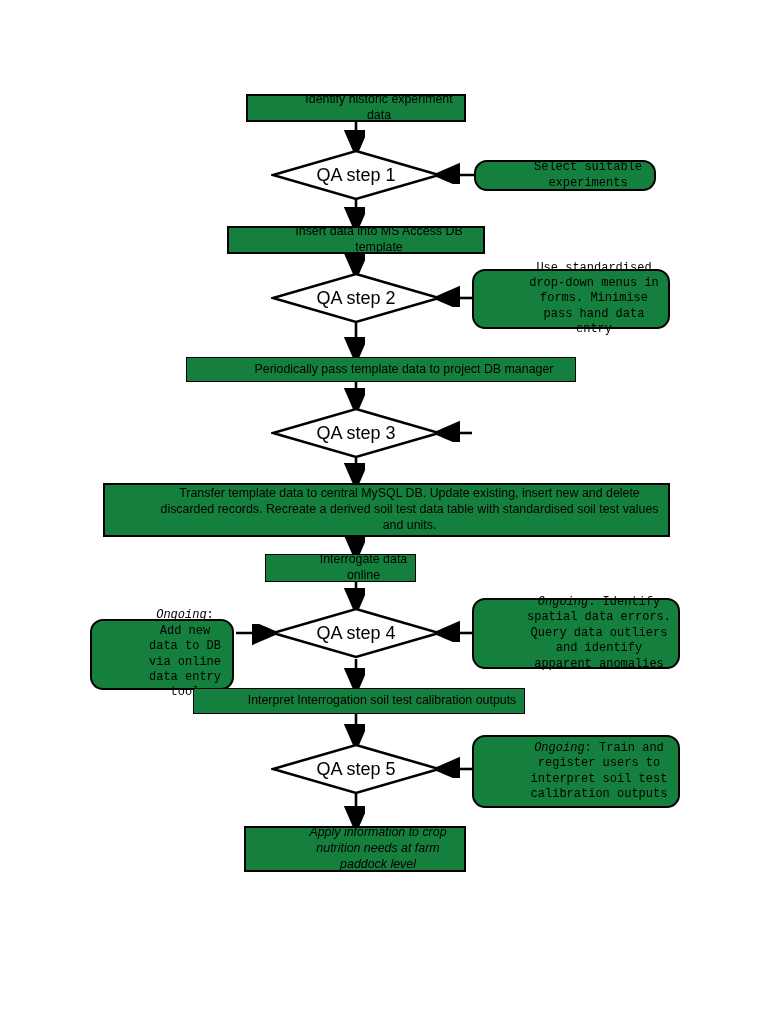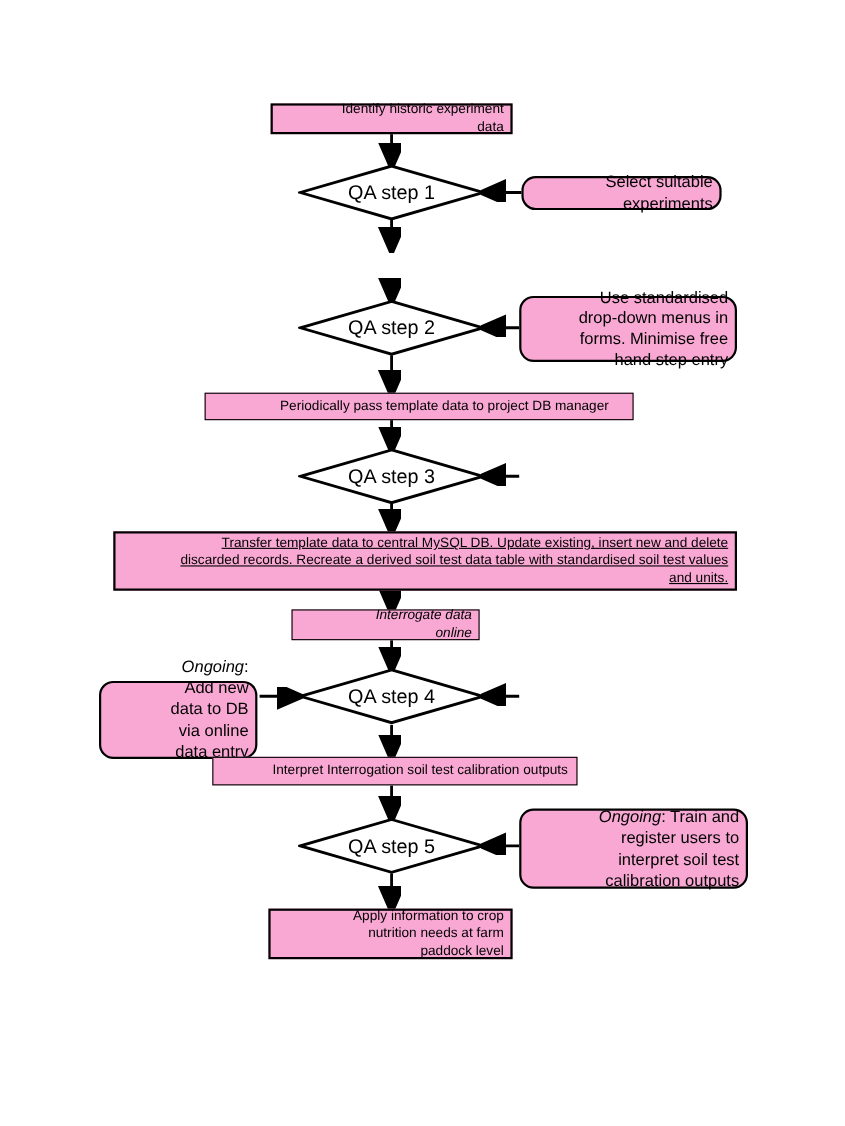--- a/index.html
+++ b/index.html
@@ -24,43 +24,44 @@
     height: 1024px;
   }
 
   
   .node {
     position: absolute;
     box-sizing: border-box;
     display: flex;
     align-items: center;
     justify-content: center;
-    text-align: right;
-    background: #f9a8d4;
+    text-align: center;
+    background: #15803d;
     z-index: 3;
     padding-left: 46px;
   }
   .node .txt {
     display: block;
     line-height: 1.28;
     padding: 0 6px;
   }
 
   
   .proc {
     border: 2px solid #000000;
     font-size: 12.4px;
   }
   .proc.thin { border-width: 1.7px; }
 
   
   .annot {
     border: 2px solid #000000;
     border-radius: 13px;
-    font-size: 15px;
+    font-size: 12px;
+    font-family: Liberation Mono, monospace;
   }
   .annot .ongoing {
     font-style: italic;
   }
 
   
   .decision {
     position: absolute;
     z-index: 3;
   }
@@ -136,76 +137,82 @@
     <svg width="170" height="52">
       <polygon points="85,2 168,26 85,50 2,26" fill="#ffffff" stroke="#000000" stroke-width="2.6"></polygon>
     </svg>
     <span class="dlabel">QA step 1</span>
   </div>
 
   <div class="node annot" style="left:474px; top:160px; width:182px; height:31px;">
     <span class="txt">Select suitable experiments</span>
   </div>
 
+  <div class="node proc" style="left:227px; top:226px; width:258px; height:28px;">
+    <span class="txt">Insert data into MS Access DB template</span>
+  </div>
 
   <div class="decision" style="left:271px; top:272px; width:170px; height:52px;">
     <svg width="170" height="52">
       <polygon points="85,2 168,26 85,50 2,26" fill="#ffffff" stroke="#000000" stroke-width="2.6"></polygon>
     </svg>
     <span class="dlabel">QA step 2</span>
   </div>
 
   <div class="node annot" style="left:472px; top:269px; width:198px; height:60px;">
-    <span class="txt">Use standardised drop-down menus in forms. Minimise free hand step entry</span>
+    <span class="txt">Use standardised drop-down menus in forms. Minimise pass hand data entry</span>
   </div>
 
   <div class="node proc thin" style="left:186px; top:357px; width:390px; height:25px;">
     <span class="txt">Periodically pass template data to project DB manager</span>
   </div>
 
   <div class="decision" style="left:271px; top:407px; width:170px; height:52px;">
     <svg width="170" height="52">
       <polygon points="85,2 168,26 85,50 2,26" fill="#ffffff" stroke="#000000" stroke-width="2.6"></polygon>
     </svg>
     <span class="dlabel">QA step 3</span>
   </div>
 
 
-  <div class="node proc" style="left:103px; top:483px; width:567px; height:54px;text-decoration:underline;">
+  <div class="node proc" style="left:103px; top:483px; width:567px; height:54px;">
     <span class="txt">Transfer template data to central MySQL DB. Update existing, insert new and delete discarded records. Recreate a derived soil test data table with standardised soil test values and units.</span>
   </div>
 
-  <div class="node proc thin" style="left:265px; top:554px; width:171px; height:28px;font-style:italic;">
+  <div class="node proc thin" style="left:265px; top:554px; width:151px; height:28px;">
     <span class="txt">Interrogate data online</span>
   </div>
 
   <div class="decision" style="left:271px; top:607px; width:170px; height:52px;">
     <svg width="170" height="52">
       <polygon points="85,2 168,26 85,50 2,26" fill="#ffffff" stroke="#000000" stroke-width="2.6"></polygon>
     </svg>
     <span class="dlabel">QA step 4</span>
   </div>
 
   <div class="node annot" style="left:90px; top:619px; width:144px; height:71px;">
     <span class="txt"><em class="ongoing">Ongoing</em><span>: Add new data to DB via online data entry tool</span></span>
   </div>
 
+  <div class="node annot" style="left:472px; top:598px; width:208px; height:71px;">
+    <span class="txt"><em class="ongoing">Ongoing</em><span>: Identify spatial data errors. Query data outliers and identify apparent anomalies</span></span>
+  </div>
 
   <div class="node proc thin" style="left:193px; top:688px; width:332px; height:26px;">
     <span class="txt">Interpret Interrogation soil test calibration outputs</span>
   </div>
 
   <div class="decision" style="left:271px; top:743px; width:170px; height:52px;">
     <svg width="170" height="52">
       <polygon points="85,2 168,26 85,50 2,26" fill="#ffffff" stroke="#000000" stroke-width="2.6"></polygon>
     </svg>
     <span class="dlabel">QA step 5</span>
   </div>
 
   <div class="node annot" style="left:472px; top:735px; width:208px; height:73px;">
     <span class="txt"><em class="ongoing">Ongoing</em><span>: Train and register users to interpret soil test calibration outputs</span></span>
   </div>
 
-  <div class="node proc" style="left:244px; top:826px; width:222px; height:46px;">
+  <div class="node proc" style="left:244px; top:826px; width:222px; height:46px;font-style:italic;">
     <span class="txt">Apply information to crop nutrition needs at farm paddock level</span>
   </div>
 
 </div>
 
 </body></html>

